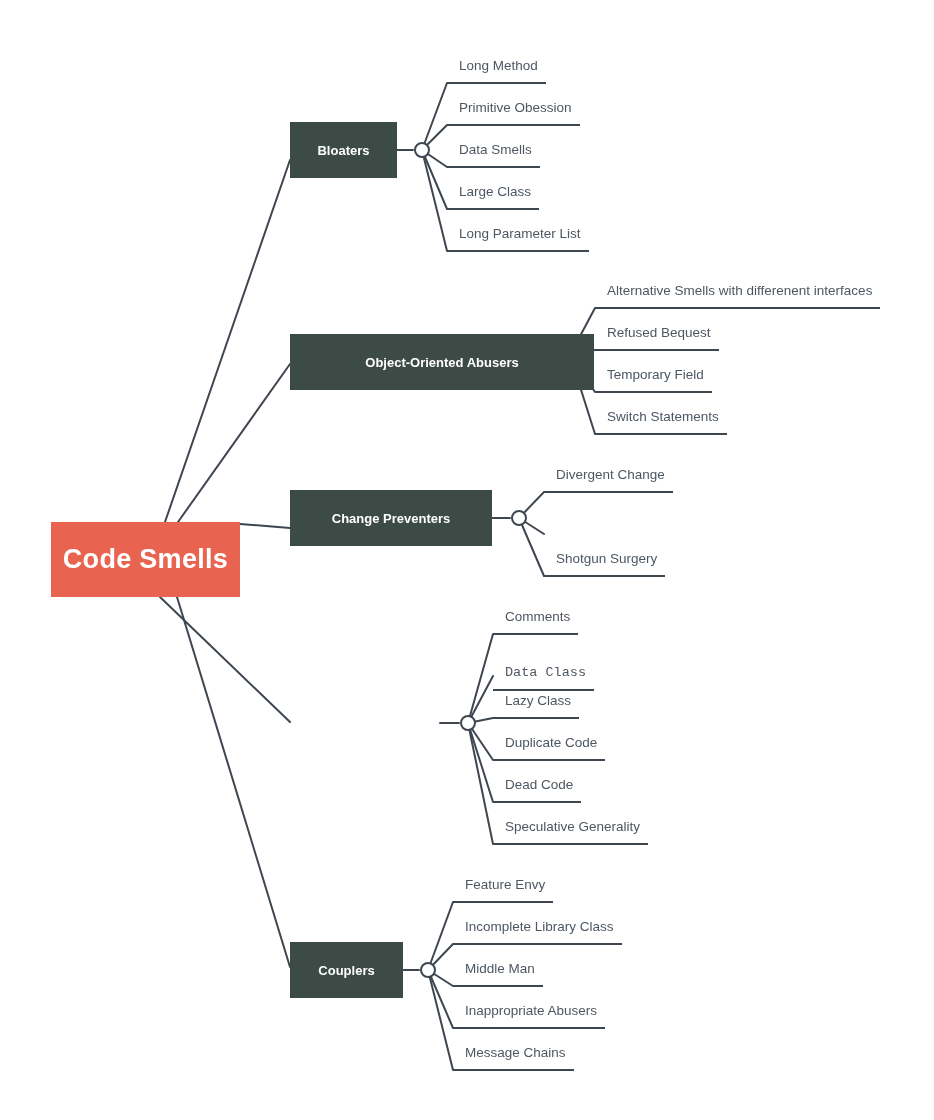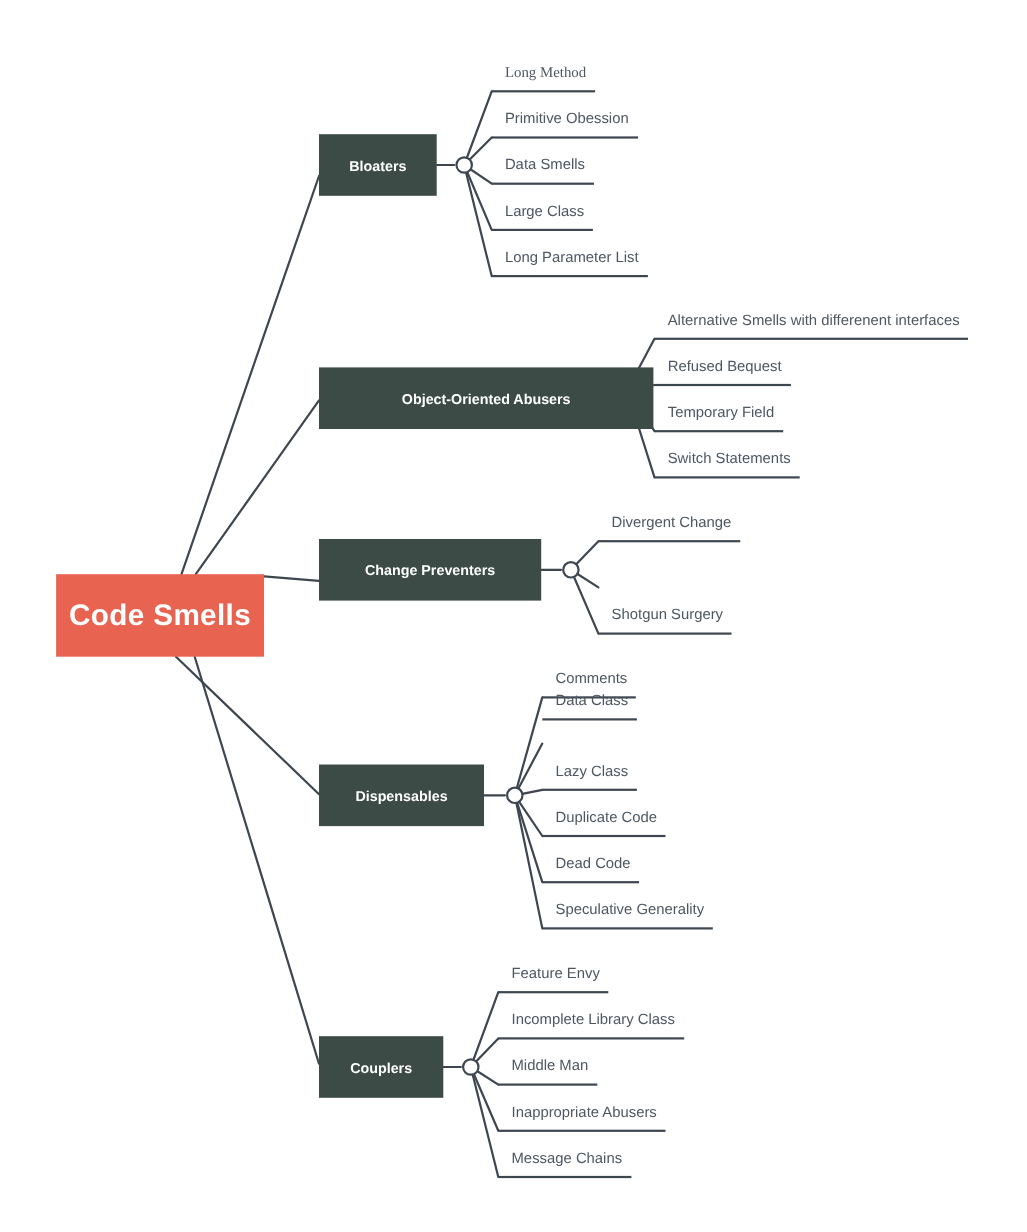--- a/index.html
+++ b/index.html
@@ -96,39 +96,38 @@
     <circle cx="519" cy="518" r="7" fill="#ffffff"></circle>
     <circle cx="468" cy="723" r="7" fill="#ffffff"></circle>
     <circle cx="428" cy="970" r="7" fill="#ffffff"></circle>
   </svg>
 
   <div class="node root-node" style="left:51px; top:522px; width:189px; height:75px;">Code Smells</div>
 
   <div class="node branch-node" style="left:290px; top:122px; width:107px; height:56px;">Bloaters</div>
   <div class="node branch-node" style="left:290px; top:334px; width:304px; height:56px;">Object-Oriented Abusers</div>
   <div class="node branch-node" style="left:290px; top:490px; width:202px; height:56px;">Change Preventers</div>
-  <div class="node branch-node" style="left:290px; top:695px; width:150px; height:56px;">Dispensables</div>
   <div class="node branch-node" style="left:290px; top:942px; width:113px; height:56px;">Couplers</div>
 
-  <div class="leaf" style="left:447px; top:57px;font-family:Liberation Serif, serif;">Long Method</div>
+  <div class="leaf" style="left:447px; top:57px;">Long Method</div>
   <div class="leaf" style="left:447px; top:99px;">Primitive Obession</div>
   <div class="leaf" style="left:447px; top:141px;">Data Smells</div>
   <div class="leaf" style="left:447px; top:183px;">Large Class</div>
   <div class="leaf" style="left:447px; top:225px;">Long Parameter List</div>
 
   <div class="leaf" style="left:595px; top:282px;">Alternative Smells with differenent interfaces</div>
   <div class="leaf" style="left:595px; top:324px;">Refused Bequest</div>
   <div class="leaf" style="left:595px; top:366px;">Temporary Field</div>
   <div class="leaf" style="left:595px; top:408px;">Switch Statements</div>
 
   <div class="leaf" style="left:544px; top:466px;">Divergent Change</div>
   <div class="leaf" style="left:544px; top:550px;">Shotgun Surgery</div>
 
   <div class="leaf" style="left:493px; top:608px;">Comments</div>
-  <div class="leaf" style="left:493px; top:628px;">Data Class</div>
+  <div class="leaf" style="left:493px; top:664px;font-family:Liberation Mono, monospace;">Data Class</div>
   <div class="leaf" style="left:493px; top:692px;">Lazy Class</div>
   <div class="leaf" style="left:493px; top:734px;">Duplicate Code</div>
   <div class="leaf" style="left:493px; top:776px;">Dead Code</div>
   <div class="leaf" style="left:493px; top:818px;">Speculative Generality</div>
 
   <div class="leaf" style="left:453px; top:876px;">Feature Envy</div>
   <div class="leaf" style="left:453px; top:918px;">Incomplete Library Class</div>
   <div class="leaf" style="left:453px; top:960px;">Middle Man</div>
   <div class="leaf" style="left:453px; top:1002px;">Inappropriate Abusers</div>
   <div class="leaf" style="left:453px; top:1044px;">Message Chains</div>

